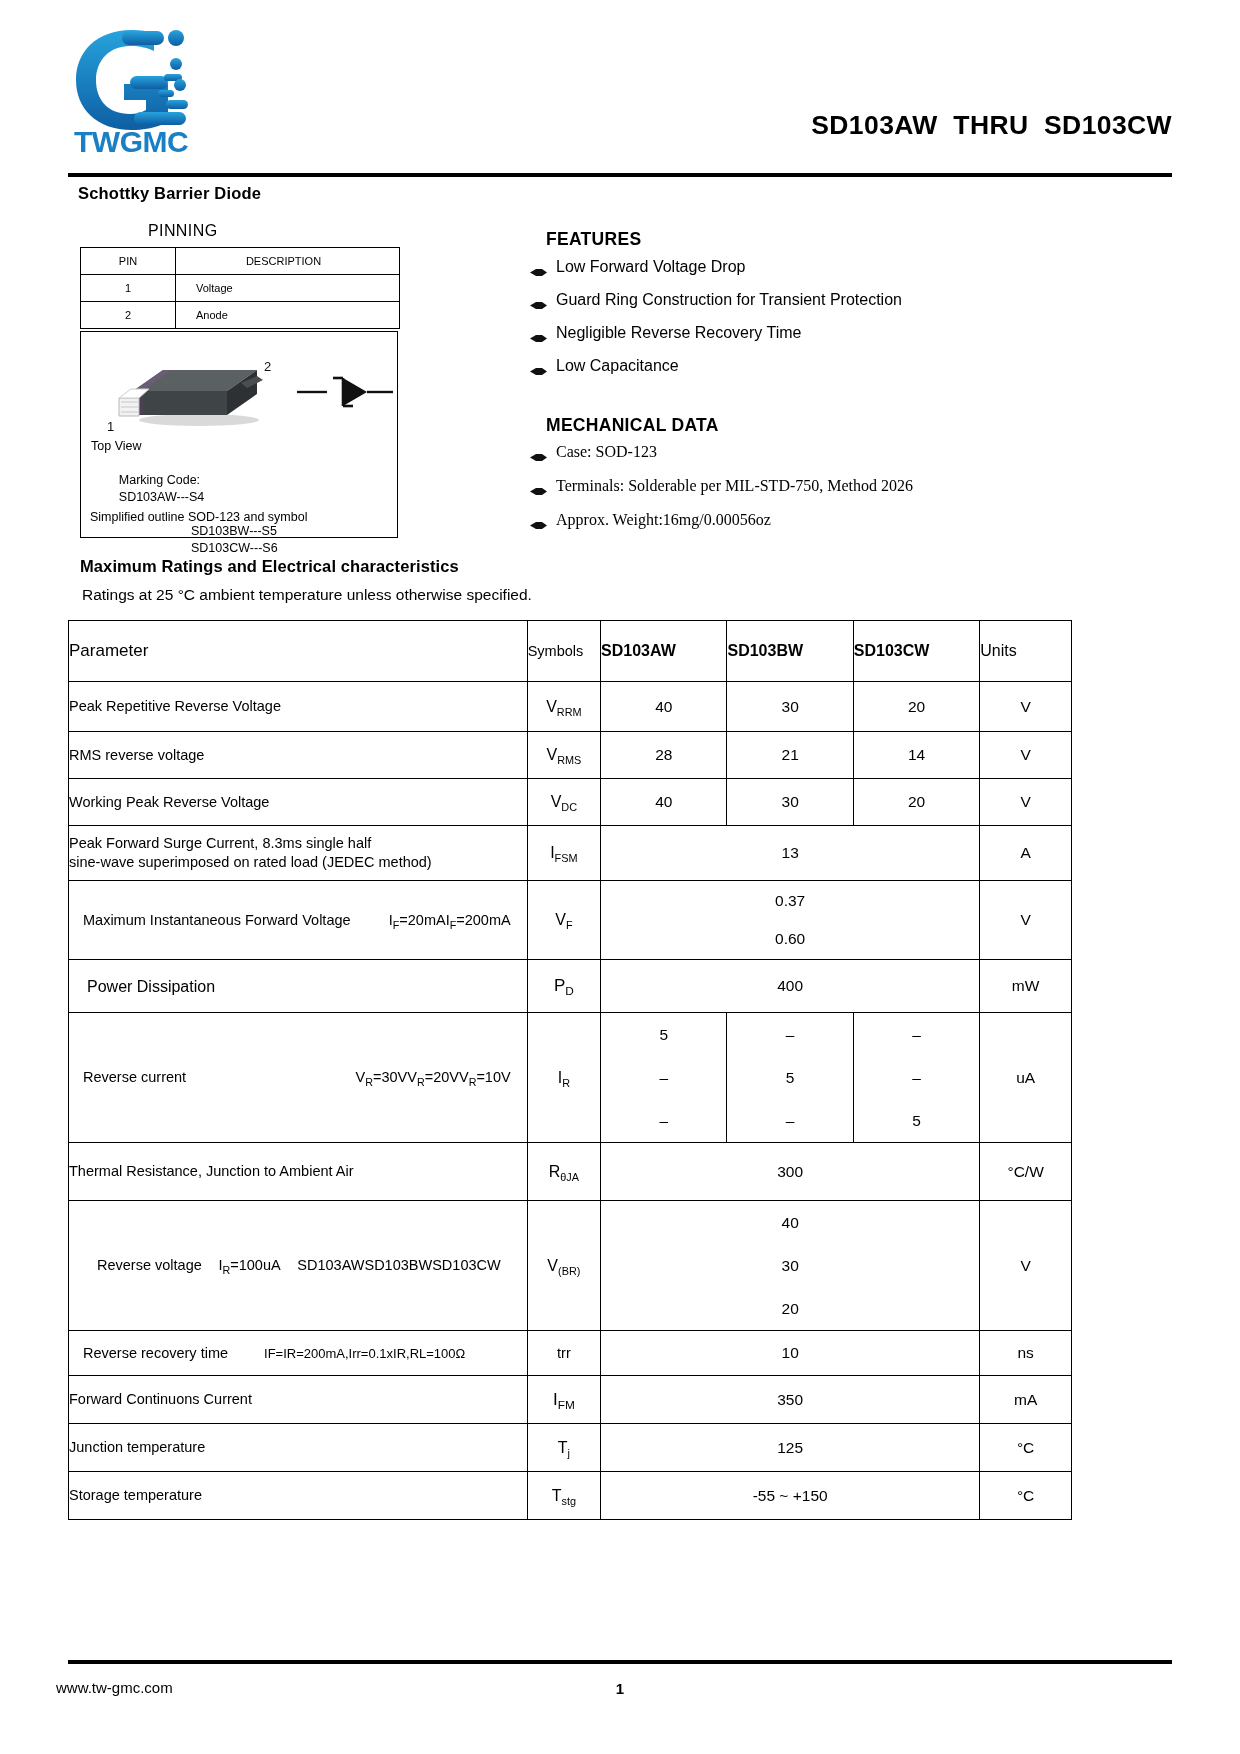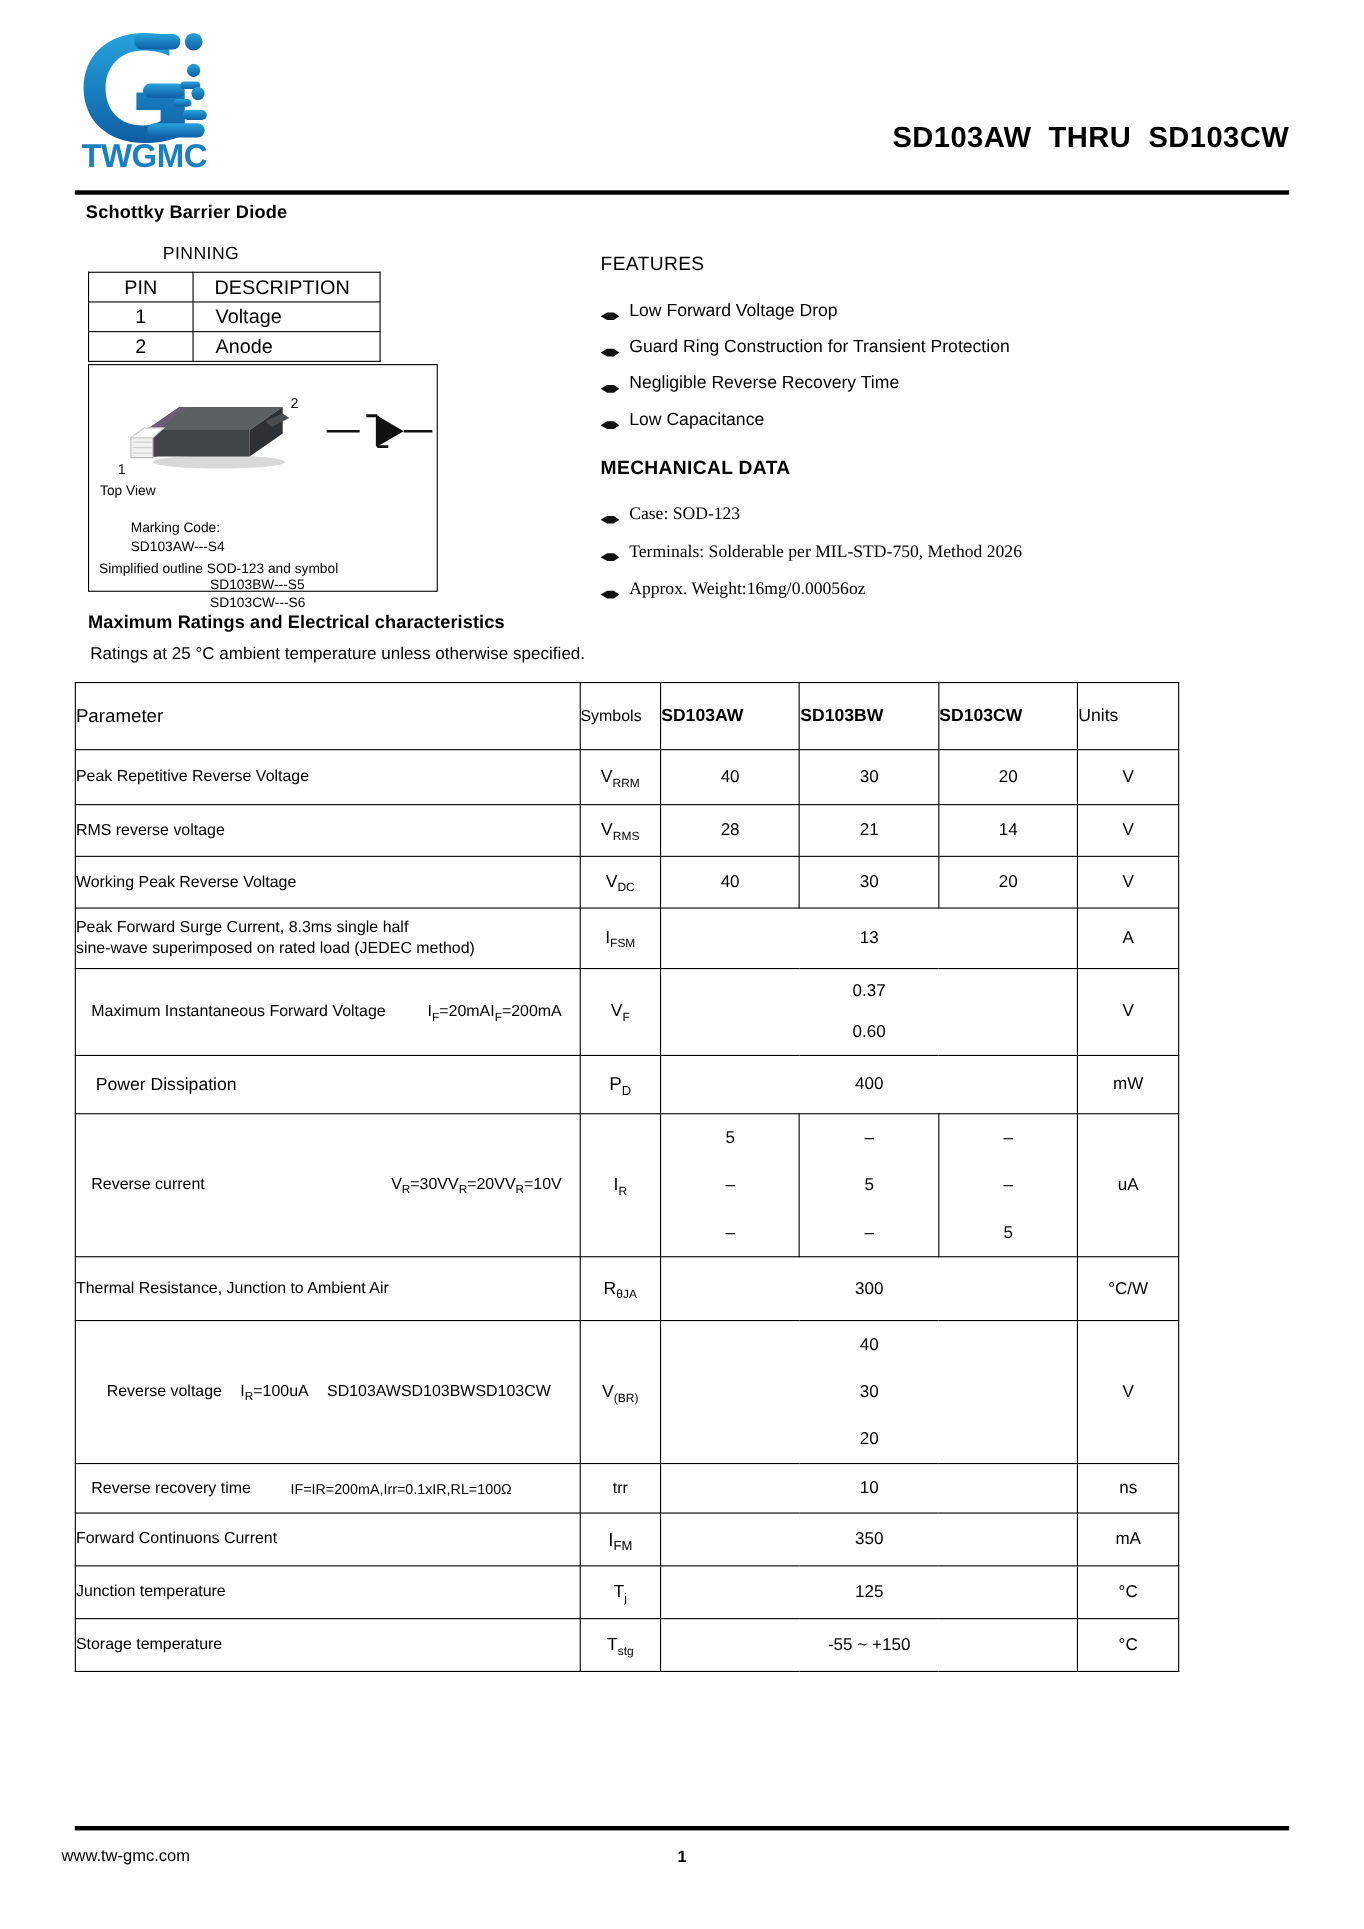--- a/index.html
+++ b/index.html
@@ -71,23 +71,23 @@
     left: 100px;
     top: 222px;
     font-size: 16px;
     letter-spacing: 0.4px;
     margin-left: 48px;
   }
   table.pinning {
     position: absolute;
     left: 80px;
     top: 247px;
-    width: 266px;
+    width: 320px;
     border-collapse: collapse;
-    font-size: 18px;
+    font-size: 11px;
   }
   table.pinning td {
     border: 1px solid #000;
     height: 26px;
     padding: 0 8px;
   }
   table.pinning td.pin-col { width: 78px; text-align: center; }
   table.pinning td.desc-col { padding-left: 20px; }
   table.pinning tr.head td { text-align: center; }
   table.pinning tr.head td.desc-col { padding-left: 0; }
@@ -120,34 +120,34 @@
     top: 178px;
     font-size: 12.5px;
   }
 
   
   .features-head {
     position: absolute;
     left: 546px;
     top: 229px;
     font-size: 17.5px;
-    font-weight: normal;
+    font-weight: bold;
     letter-spacing: 0.3px;
   }
   .mech-head {
     position: absolute;
     left: 546px;
     top: 415px;
     font-size: 17.5px;
     font-weight: bold;
     letter-spacing: 0.3px;
   }
   ul.bullets {
     position: absolute;
-    margin: 16px;
+    margin: 0;
     padding: 0;
     list-style: none;
     font-size: 16px;
   }
   ul.features { left: 530px; top: 258px; }
   ul.mech { left: 530px; top: 443px; font-family: Liberation Serif, serif; }
   ul.bullets li {
     position: relative;
     padding-left: 26px;
     margin-bottom: 15px;

